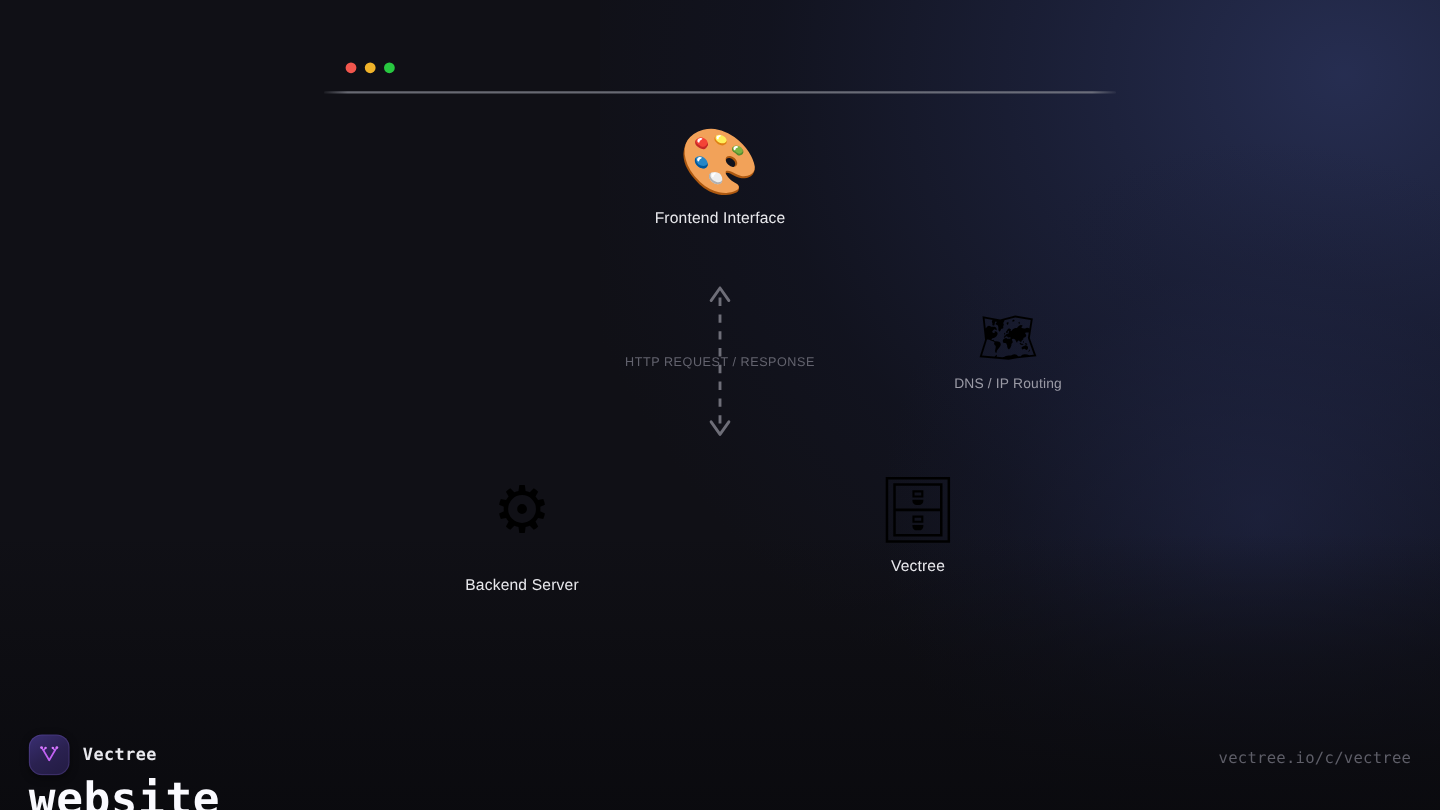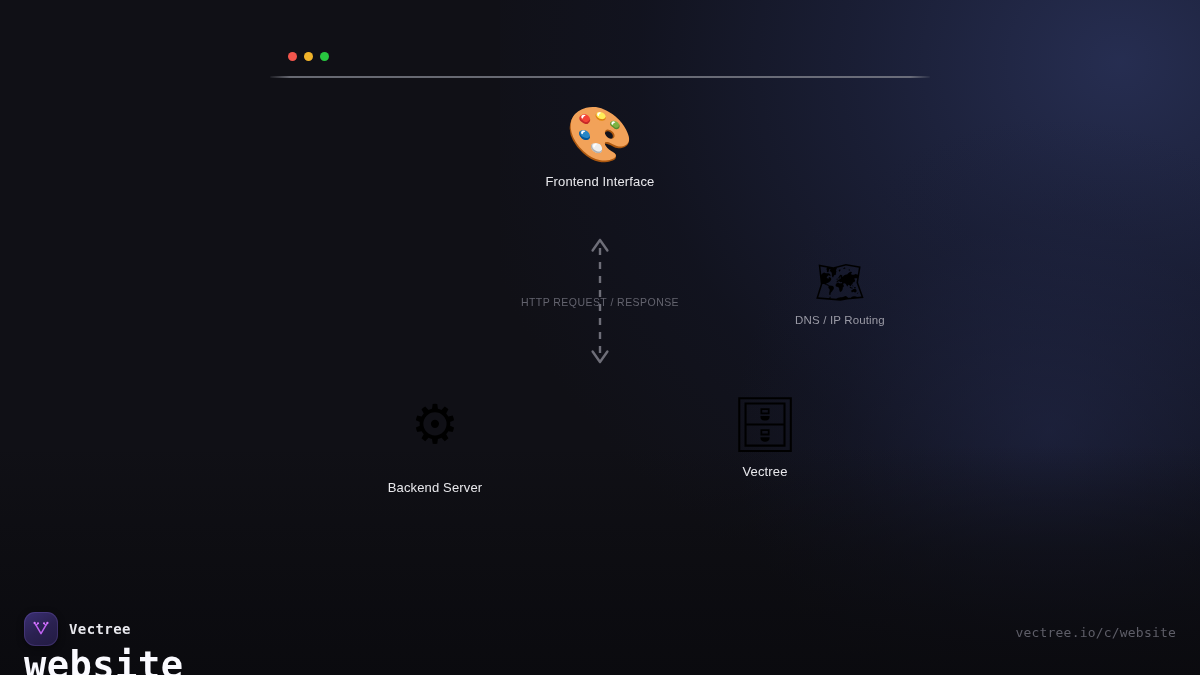--- a/index.html
+++ b/index.html
@@ -273,15 +273,15 @@
         <circle cx="7.0" cy="4.2" r="1.0" fill="#d779ff"></circle>
         <circle cx="13.0" cy="4.2" r="1.0" fill="#d779ff"></circle>
         <circle cx="16.4" cy="4.0" r="1.15" fill="#d779ff"></circle>
       </svg>
     </div>
     <span id="brand-name">Vectree</span>
   </div>
 
   <div id="project-title">website</div>
 
-  <div id="footer-url">vectree.io/c/website</div>
+  <div id="footer-url">vectree.io/c/vectree</div>
 
 </div>
 
 </body></html>

